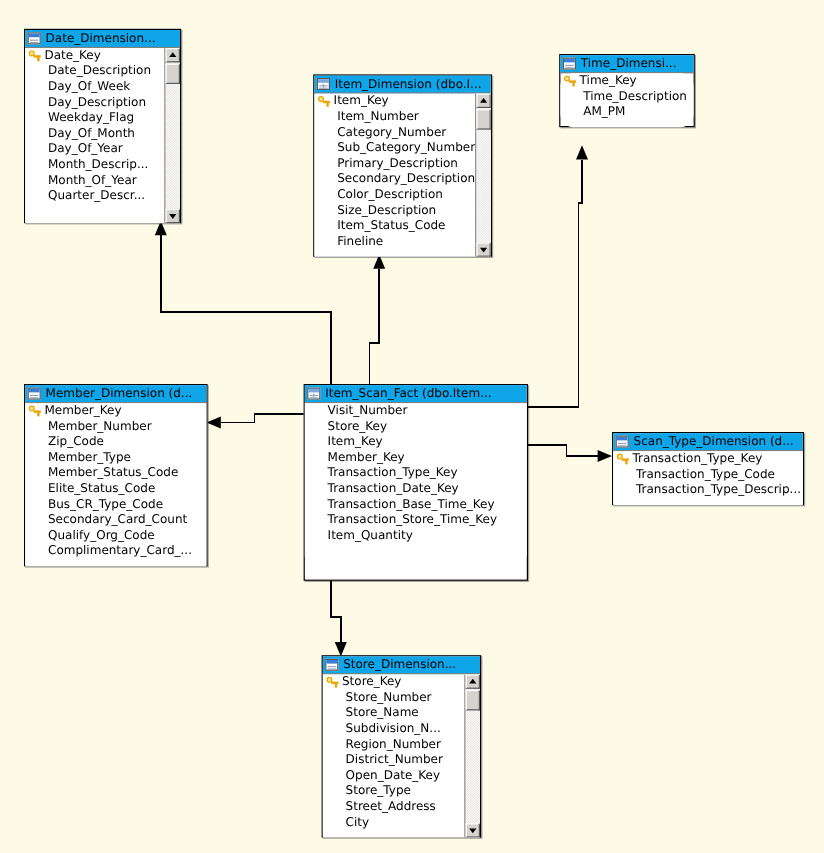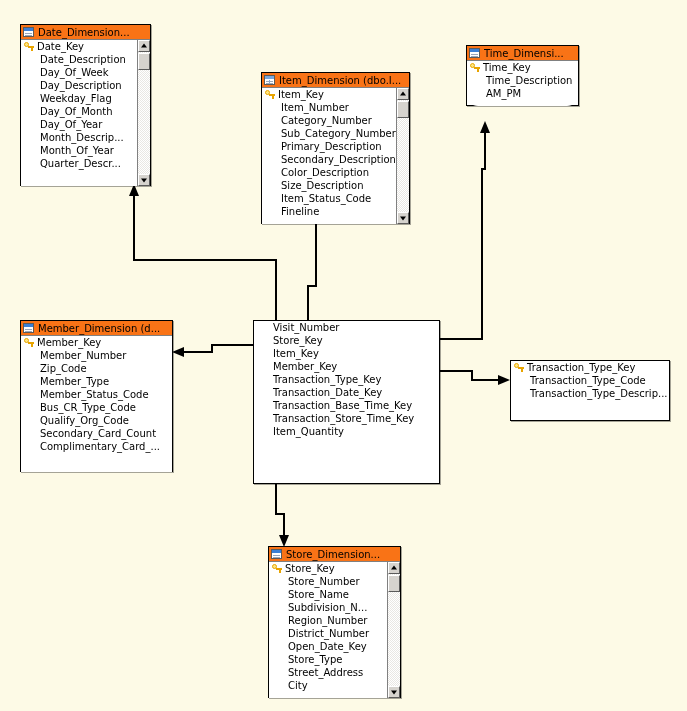--- a/index.html
+++ b/index.html
@@ -19,21 +19,21 @@
   .tbl {
     position: absolute;
     background: #ffffff;
     border: 1px solid #000000;
     box-sizing: border-box;
     box-shadow: 1px 1px 0 rgba(0,0,0,0.35);
     z-index: 5;
   }
   .tbl-title {
     height: 15px;
-    background: #f97316;
+    background: #0ea5e9;
     border-bottom: 1px solid #808080;
     display: flex;
     align-items: center;
     padding: 0 2px;
     box-sizing: border-box;
     overflow: hidden;
     white-space: nowrap;
   }
   .tbl-title .tl {
     font-size: 10px;
@@ -298,21 +298,21 @@
             <span class="sarrow"></span>
           </div>
         <div class="sthumb" style="top:13px; height:17px;"></div>
         <div class="sbtn down">
             <span class="sarrow"></span>
           </div>
       </div>
     </div>
   </div>
 
-  <div class="tbl" style="left:261px; top:72px; width:149px; height:152px;">
+  <div class="tbl" style="left:261px; top:62px; width:149px; height:152px;">
     <div class="tbl-title">
       <span class="tblicon grid">
         <span class="hdr"></span>
           <span class="vbar"></span>
           <span class="l1"></span>
           <span class="l2"></span>
       </span>
       <span class="tl">Item_Dimension (dbo.I...</span>
     </div>
     <div class="tbl-body" style="height:136px;">
@@ -420,36 +420,48 @@
         <div class="row nokey">
             <span class="rl">Zip_Code</span>
           </div>
         <div class="row nokey">
             <span class="rl">Member_Type</span>
           </div>
         <div class="row nokey">
             <span class="rl">Member_Status_Code</span>
           </div>
         <div class="row nokey">
+            <span class="rl">Elite_Status_Code</span>
+          </div>
+        <div class="row nokey">
             <span class="rl">Bus_CR_Type_Code</span>
           </div>
         <div class="row nokey">
+            <span class="rl">Secondary_Card_Count</span>
+          </div>
+        <div class="row nokey">
             <span class="rl">Qualify_Org_Code</span>
           </div>
         <div class="row nokey">
-            <span class="rl">Secondary_Card_Count</span>
-          </div>
-        <div class="row nokey">
             <span class="rl">Complimentary_Card_...</span>
           </div>
       </div>
     </div>
   </div>
 
   <div class="tbl" style="left:253px; top:320px; width:187px; height:164px;">
+    <div class="tbl-title">
+      <span class="tblicon grid">
+        <span class="hdr"></span>
+          <span class="vbar"></span>
+          <span class="l1"></span>
+          <span class="l2"></span>
+      </span>
+      <span class="tl">Item_Scan_Fact (dbo.Item...</span>
+    </div>
     <div class="tbl-body" style="height:128px;">
       <div class="rows" style="width:185px;">
         <div class="row nokey">
             <span class="rl">Visit_Number</span>
           </div>
         <div class="row nokey">
             <span class="rl">Store_Key</span>
           </div>
         <div class="row nokey">
             <span class="rl">Item_Key</span>
@@ -470,20 +482,28 @@
             <span class="rl">Transaction_Store_Time_Key</span>
           </div>
         <div class="row nokey">
             <span class="rl">Item_Quantity</span>
           </div>
       </div>
     </div>
   </div>
 
   <div class="tbl" style="left:510px; top:360px; width:160px; height:61px;">
+    <div class="tbl-title">
+      <span class="tblicon">
+        <span class="hdr"></span>
+          <span class="l1"></span>
+          <span class="l2"></span>
+      </span>
+      <span class="tl">Scan_Type_Dimension (d...</span>
+    </div>
     <div class="tbl-body" style="height:45px;">
       <div class="rows" style="width:158px;">
         <div class="row">
             <span class="keyicon">
               <span class="kring"></span>
               <span class="kstem"></span>
               <span class="ktooth"></span>
             </span>
             <span class="rl">Transaction_Type_Key</span>
           </div>

